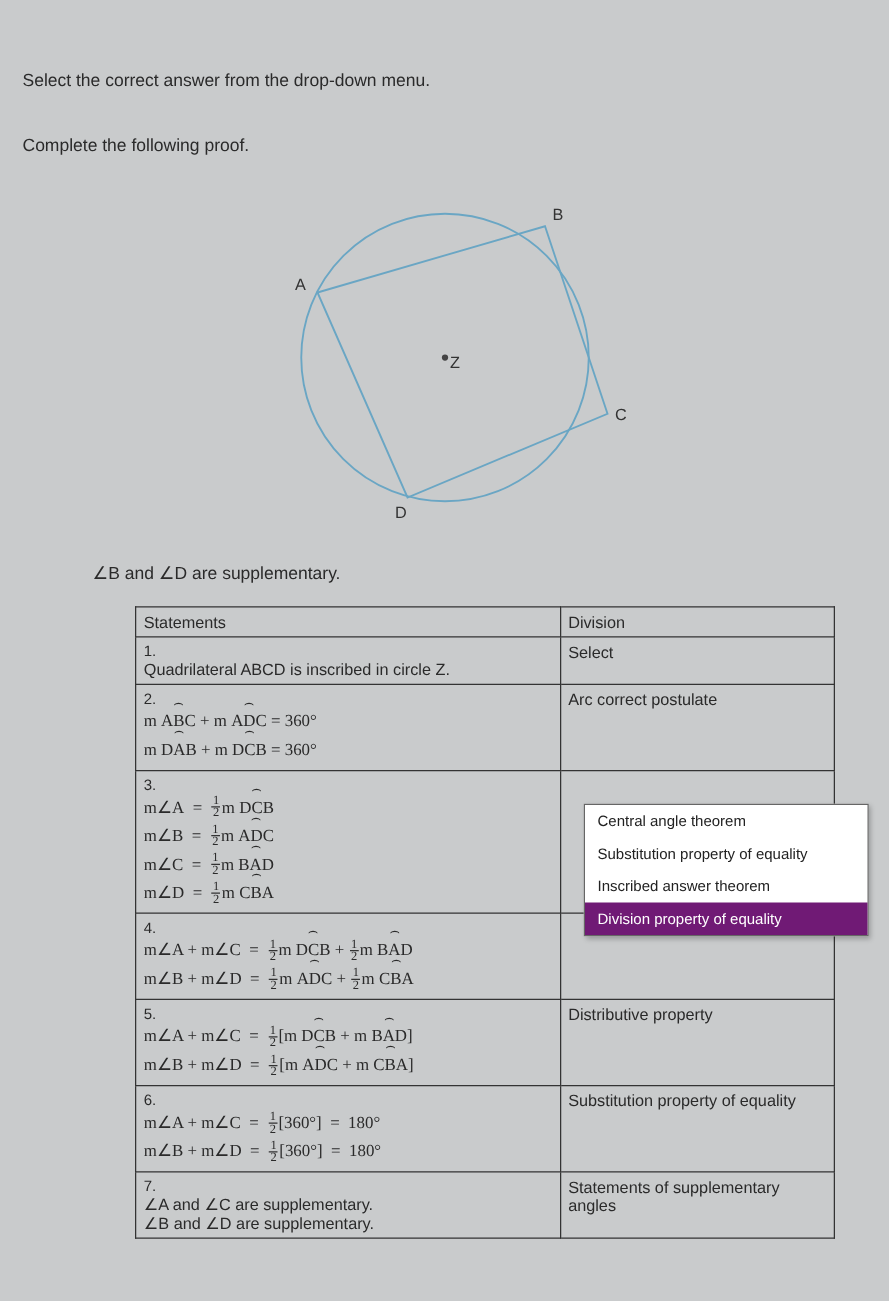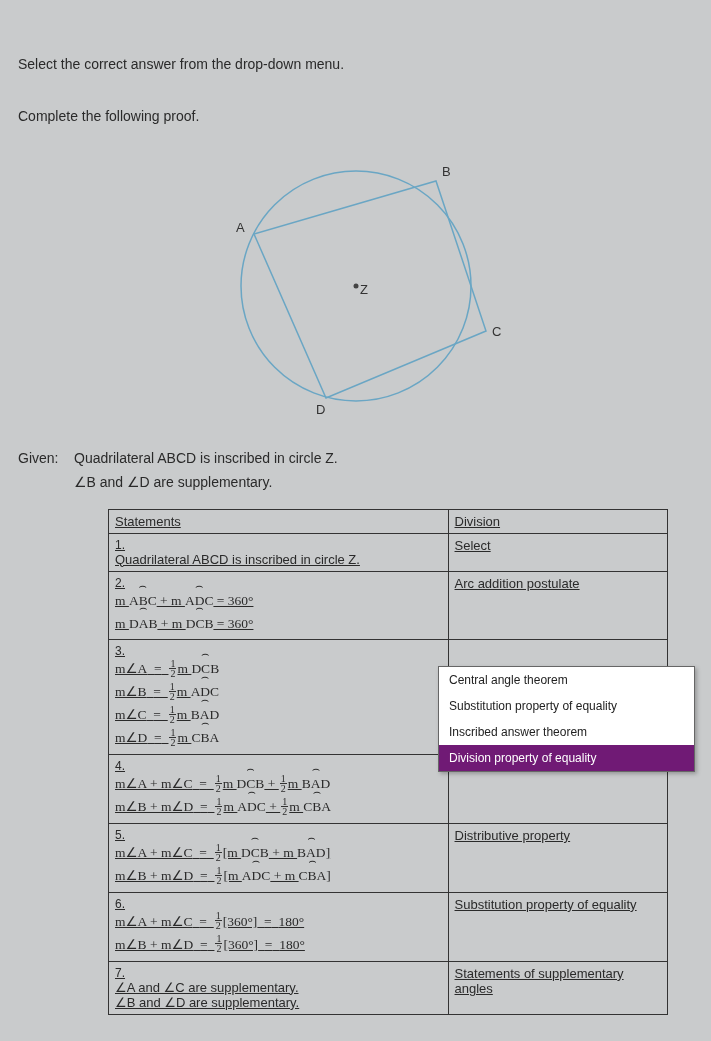--- a/index.html
+++ b/index.html
@@ -16,21 +16,20 @@
   svg { display: inline-block; }
   .given-prove { margin-bottom: 14px; line-height: 1.7; }
   .given-prove .lbl { display: inline-block; width: 56px; font-weight: normal; }
   .indent { margin-left: 56px; }
   table.proof {
     border-collapse: collapse;
     width: 560px;
     margin-left: 90px;
     background: #c9cbcc;
     position: relative;
-    text-decoration: underline;
   }
   table.proof td, table.proof th {
     border: 1px solid #333;
     padding: 4px 6px;
     vertical-align: top;
     font-size: 13px;
     text-align: left;
     font-weight: normal;
   }
   table.proof th { background: #c9cbcc; }
@@ -61,21 +60,21 @@
     display: flex; align-items: center; justify-content: flex-end;
     padding: 0 6px;
     font-size: 12px;
     cursor: pointer;
   }
   .dd-list {
     position: absolute;
     z-index: 10;
     right: -28px;
     top: 26px;
-    width: 257px;
+    width: 228px;
     background: #fff;
     border: 1px solid #666;
     box-shadow: 2px 2px 4px rgba(0,0,0,0.25);
     font-size: 12px;
   }
   .dd-list .opt { padding: 6px 10px; cursor: pointer; color: #222; }
   .dd-list .opt.highlight { background: #701a75; color: #fff; }
   .chev { width: 0; height: 0; border-left: 5px solid transparent; border-right: 5px solid transparent; border-top: 6px solid #333; }
 </style>
 </head>
@@ -91,21 +90,20 @@
   <circle cx="180" cy="150" r="2.5" fill="#444"></circle>
   <text x="184" y="158" font-size="13" fill="#333">Z</text>
   <text x="60" y="96" font-size="13" fill="#333">A</text>
   <text x="266" y="40" font-size="13" fill="#333">B</text>
   <text x="316" y="200" font-size="13" fill="#333">C</text>
   <text x="140" y="278" font-size="13" fill="#333">D</text>
 </svg>
 </div>
 
 <div class="given-prove">
-  <div><span class="lbl">Given:</span><span>Quadrilateral ABCD is inscribed in circle Z.</span></div>
   <div class="indent"><span>∠B and ∠D are supplementary.</span></div>
 </div>
 
 <table class="proof">
   <tbody>
       <tr>
     <th class="stmt-col">Statements</th>
     <th class="reason-col">Division</th>
   </tr>
 
@@ -120,21 +118,21 @@
   <tr>
     <td>
       <div class="num">2.</div>
       <div class="eq-line">
         <span>m </span><span class="arc">ABC</span><span> + m </span><span class="arc">ADC</span><span>   =   360°</span>
       </div>
       <div class="eq-line">
         <span>m </span><span class="arc">DAB</span><span> + m </span><span class="arc">DCB</span><span>   =   360°</span>
       </div>
     </td>
-    <td>Arc addition postulate</td>
+    <td>Arc correct postulate</td>
   </tr>
 
   <tr>
     <td>
       <div class="num">3.</div>
       <div class="eq-line"><span>m∠A</span>&nbsp;&nbsp;<span>=</span>&nbsp;&nbsp;<span class="frac"><span class="n">1</span><span class="d">2</span></span>m <span class="arc">DCB</span></div>
       <div class="eq-line"><span>m∠B</span>&nbsp;&nbsp;<span>=</span>&nbsp;&nbsp;<span class="frac"><span class="n">1</span><span class="d">2</span></span>m <span class="arc">ADC</span></div>
       <div class="eq-line"><span>m∠C</span>&nbsp;&nbsp;<span>=</span>&nbsp;&nbsp;<span class="frac"><span class="n">1</span><span class="d">2</span></span>m <span class="arc">BAD</span></div>
       <div class="eq-line"><span>m∠D</span>&nbsp;&nbsp;<span>=</span>&nbsp;&nbsp;<span class="frac"><span class="n">1</span><span class="d">2</span></span>m <span class="arc">CBA</span></div>
     </td>

